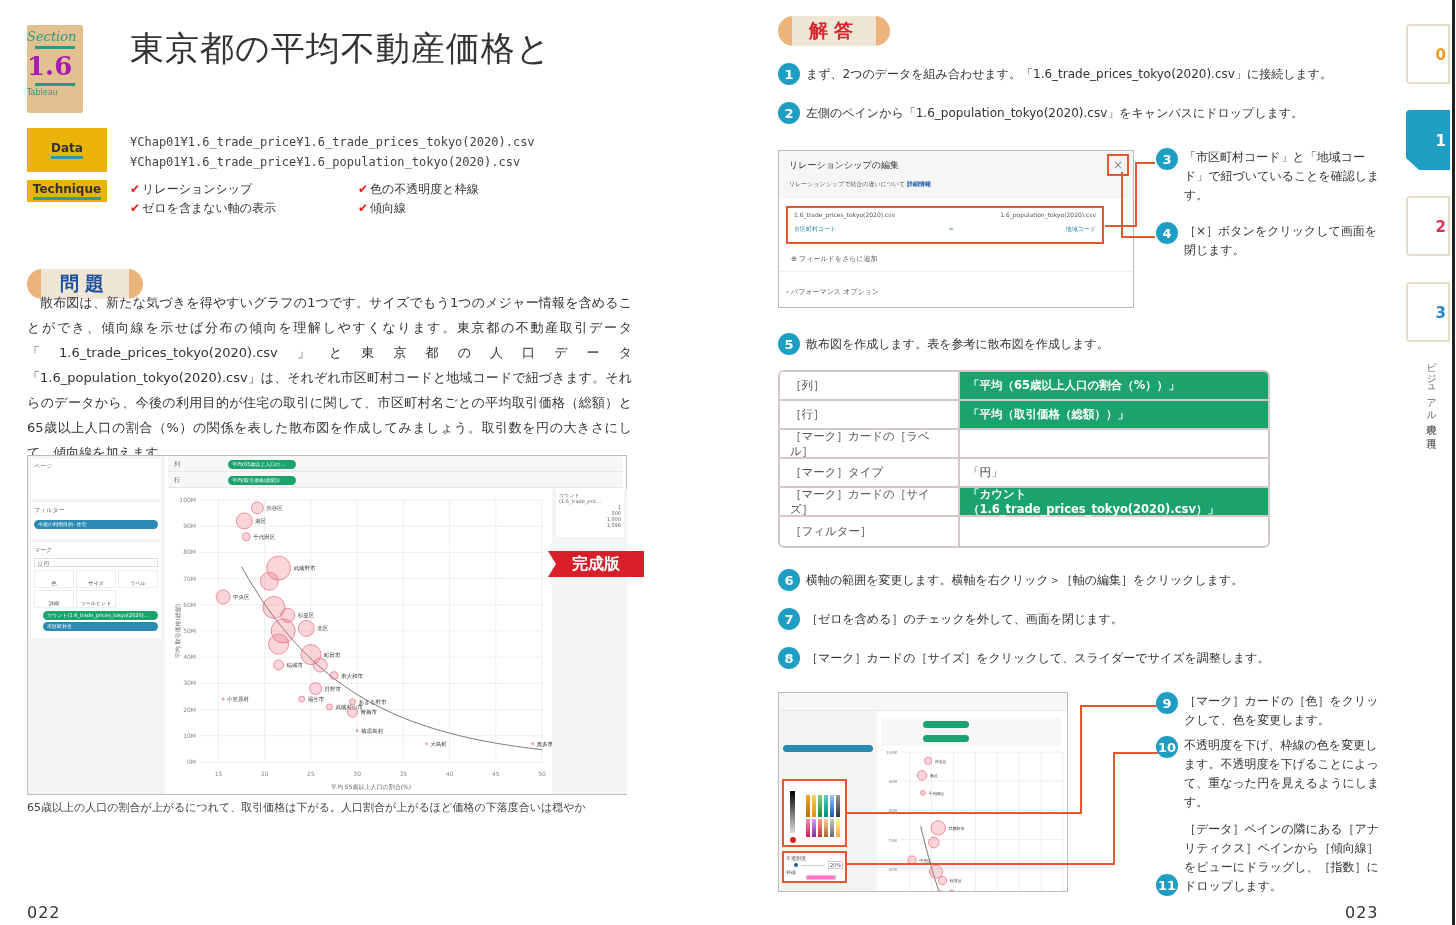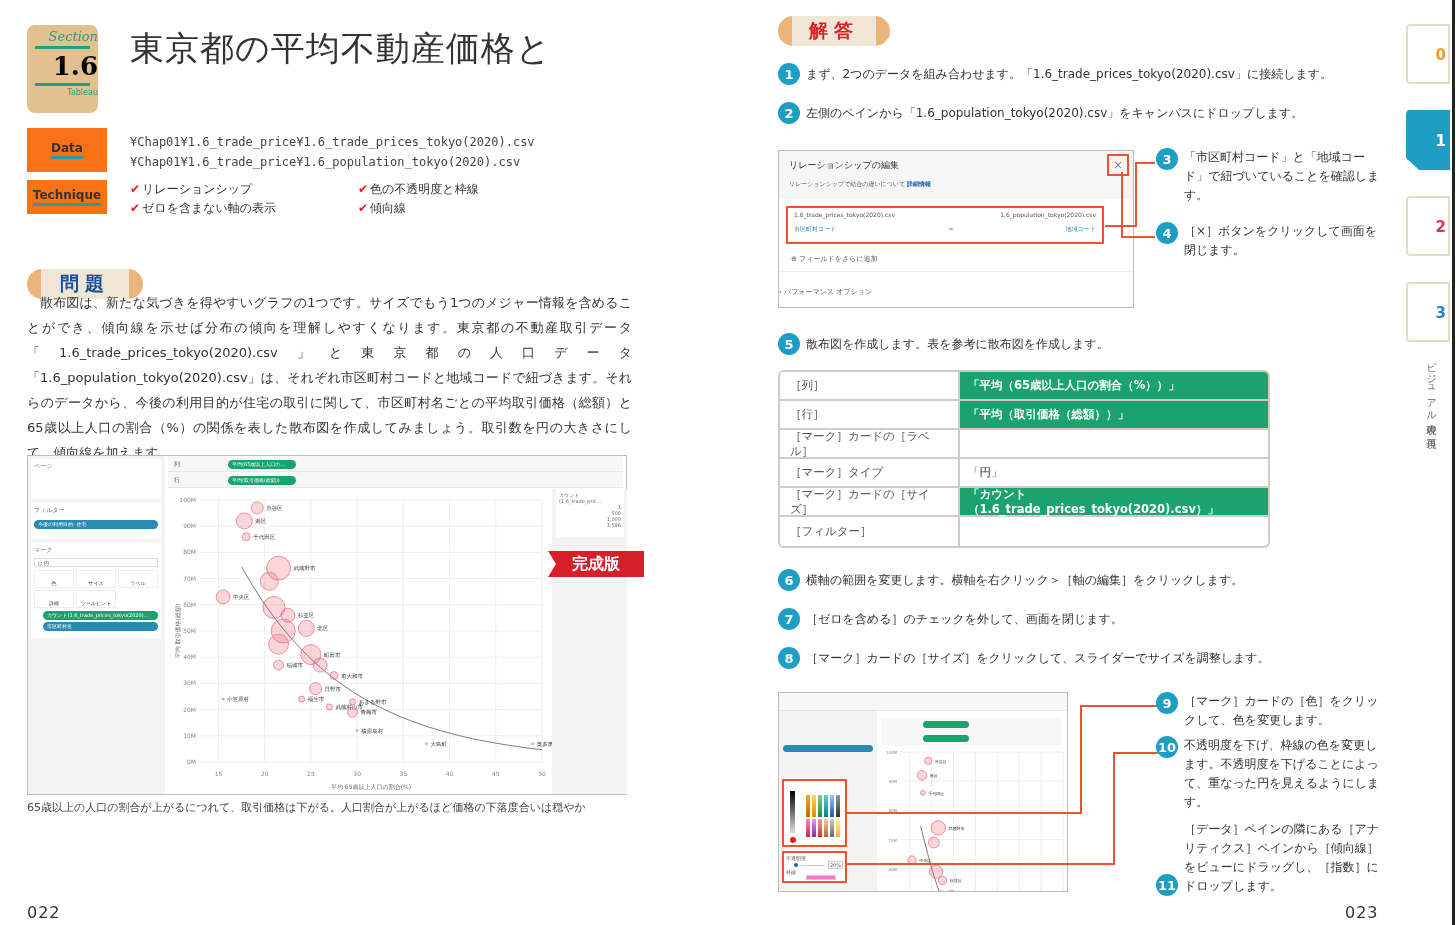--- a/index.html
+++ b/index.html
@@ -1,31 +1,31 @@
 <!DOCTYPE html>
 <html><head>
 <meta charset="utf-8">
 <style>
   * { box-sizing: border-box; margin: 0; padding: 0; }
   body { width: 1456px; height: 925px; background: #ffffff; font-family: "DejaVu Sans", sans-serif; color: #333; position: relative; overflow: hidden; }
   .abs { position: absolute; }
 
   
-  .section-badge { left: 27px; top: 25px; width: 71px; height: 88px; background: #e3c08f; border-radius: 8px; text-align: right; }
+  .section-badge { left: 27px; top: 25px; width: 56px; height: 88px; background: #e3c08f; border-radius: 2px; text-align: left; }
   .section-badge .sec-script { font-family: "DejaVu Serif", serif; font-style: italic; color: #2a9a88; font-size: 13px; margin-top: 4px; }
   .section-badge .bar { height: 3px; background: #2a9a88; margin: 2px 8px; }
-  .section-badge .num { font-family: "DejaVu Serif", serif; font-weight: bold; font-size: 26px; color: #000000; line-height: 30px; }
+  .section-badge .num { font-family: "DejaVu Serif", serif; font-weight: bold; font-size: 26px; color: #a21caf; line-height: 30px; }
   .section-badge .sub { font-size: 8px; color: #2a9a88; margin-top: 2px; }
 
   .title { left: 130px; top: 28px; font-size: 34px; line-height: 40px; color: #333; font-weight: normal; letter-spacing: 1px; }
 
-  .tag-box { background: #f97316; width: 80px; height: 44px; display: flex; align-items: center; justify-content: center; }
+  .tag-box { background: #eab308; width: 80px; height: 44px; display: flex; align-items: center; justify-content: center; }
   .tag-box span { font-weight: bold; font-size: 12px; color: #333; border-bottom: 3px solid #2a9aa8; padding-bottom: 1px; }
   .data-tag { left: 27px; top: 128px; }
-  .tech-tag { left: 27px; top: 180px; height: 34px; }
+  .tech-tag { left: 27px; top: 180px; height: 22px; }
 
   .filepaths { left: 130px; top: 132px; font-family: "DejaVu Sans Mono", monospace; font-size: 12px; color: #444; line-height: 20px; }
   .tech-items { left: 130px; top: 180px; width: 420px; display: grid; grid-template-columns: 228px 200px; font-size: 12px; line-height: 19px; color: #333; }
   .tech-items .chk { color: #e02020; font-weight: bold; margin-right: 2px; }
 
   .pill-head { height: 30px; border-radius: 15px; display: flex; align-items: center; justify-content: center; font-weight: bold; font-size: 19px; letter-spacing: 6px; background: linear-gradient(90deg, #eab47a 0 14px, #efe6d6 14px calc(100% - 14px), #eab47a calc(100% - 14px)); }
   .mondai { left: 27px; top: 252px; width: 116px; color: #1a4fa0; margin-top: 17px; }
   .problem-text { left: 27px; top: 290px; width: 605px; font-size: 13px; line-height: 25px; color: #333; text-indent: 1em; text-align: justify; }
 
   
@@ -277,21 +277,21 @@
         <span>1.6_population_tokyo(2020).csv</span>
       </div>
     <div class="row" style="color:#2b8ab3;">
       <span>市区町村コード</span>
       <span>=</span>
       <span>地域コード</span>
     </div>
   </div>
   <div style="position:absolute;left:12px;top:103px;">⊕ <span>フィールドをさらに追加</span></div>
   <div style="position:absolute;left:0;top:120px;width:100%;border-top:1px solid #eee;"></div>
-  <div style="position:absolute;left:0;top:136px;">› <span>パフォーマンス オプション</span></div>
+  <div style="position:absolute;left:7px;top:136px;">› <span>パフォーマンス オプション</span></div>
 </div>
 
 <div class="orange-line" style="left:1105px;top:225px;width:30px;height:2px;"></div>
 <div class="orange-line" style="left:1135px;top:162px;width:2px;height:65px;"></div>
 <div class="orange-line" style="left:1135px;top:162px;width:20px;height:2px;"></div>
 <div class="orange-line" style="left:1121px;top:172px;width:2px;height:66px;"></div>
 <div class="orange-line" style="left:1121px;top:236px;width:34px;height:2px;"></div>
 
 <div class="abs step" style="left:1156px;top:148px;align-items:flex-start;">
     <span class="step-num">3</span>

